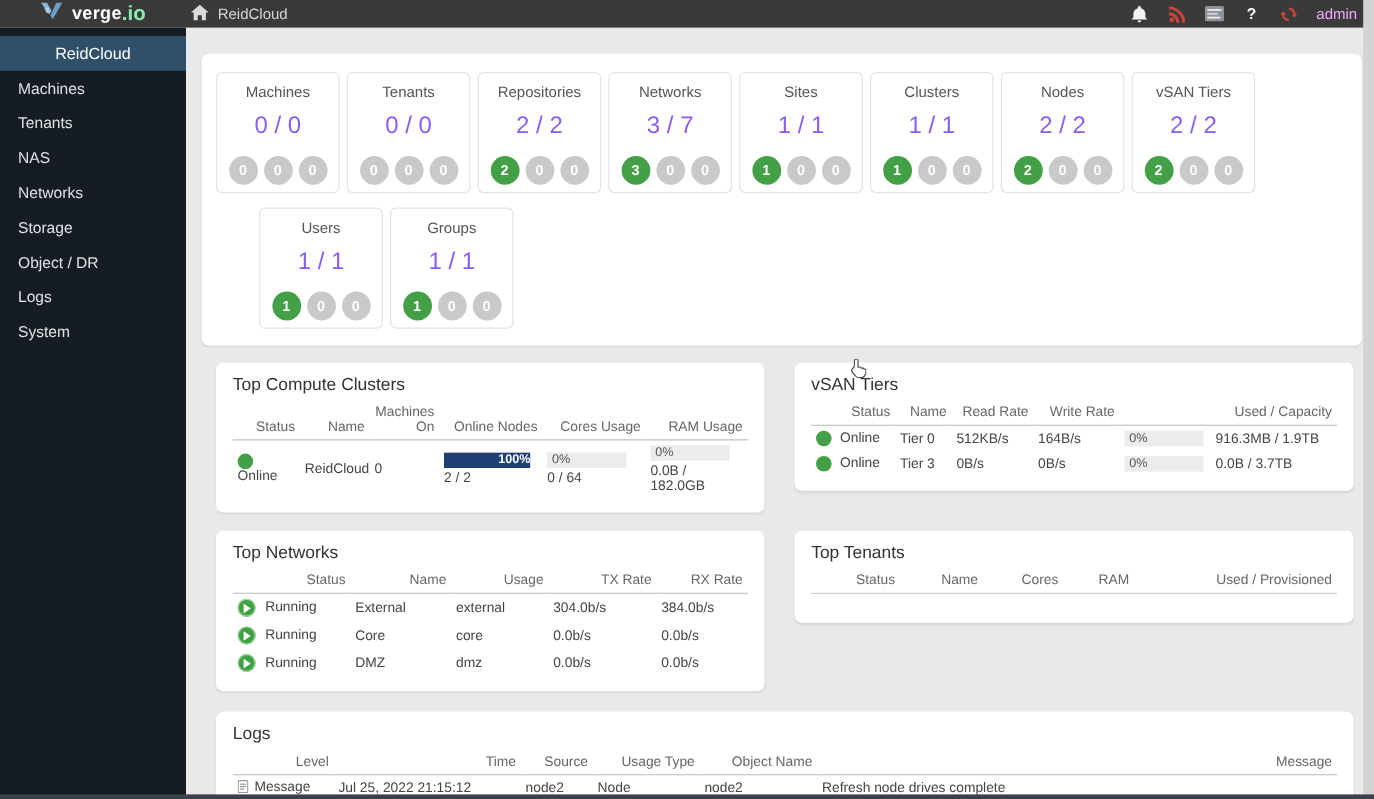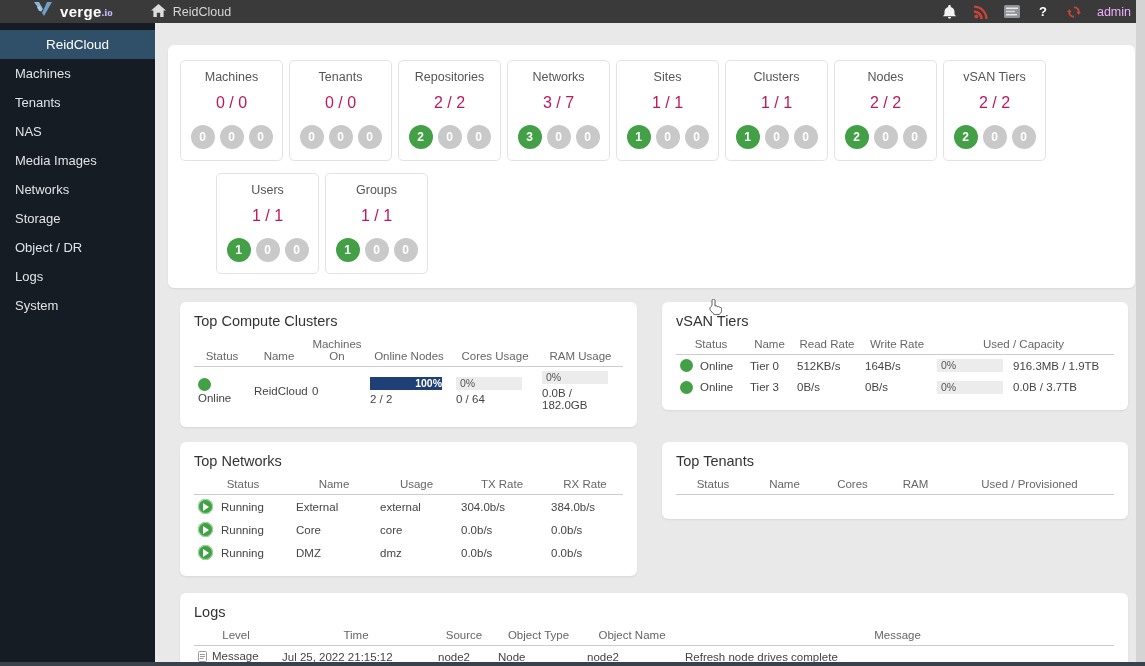--- a/index.html
+++ b/index.html
@@ -3,21 +3,21 @@
 <meta charset="utf-8">
 <style>
   * { margin:0; padding:0; box-sizing:border-box; }
   html,body { width:1145px; height:666px; overflow:hidden; }
   body { font-family:"Liberation Sans", sans-serif; background:#e9e9e9; position:relative; color:#444; }
 
   
   .topbar { height:23px; background:#3a3a3a; display:flex; align-items:center; color:#e0e0e0; }
   .brand { display:flex; align-items:center; margin-left:33px; cursor:pointer; }
   .brand-name { font-size:15px; font-weight:bold; color:#fff; letter-spacing:.3px; margin-left:7px; }
-  .brand-suffix { color:#c4b5fd; font-weight:bold; font-size:11px;font-family:Liberation Serif, serif; }
+  .brand-suffix { color:#86efac; font-weight:bold; font-size:17px; }
   .crumb { display:flex; align-items:center; margin-left:38px; gap:7px; font-size:12.5px; color:#d6d6d6; }
   .topbar-right { margin-left:auto; display:flex; align-items:center; gap:15px; margin-right:14px; }
   .tb-icon { width:16px; height:16px; display:flex; align-items:center; justify-content:center; cursor:pointer; }
   .help-glyph { color:#fff; font-size:13px; font-weight:bold; }
   .admin { font-size:12.5px; color:#f0abfc; cursor:pointer; }
 
   
   .sidebar { position:absolute; left:0; top:23px; bottom:0; width:155px; background:#151c24; padding-top:7px; }
   .sidebar-header { height:29px; background:#305069; color:#fff; font-size:13.5px; display:flex; align-items:center; justify-content:center; cursor:pointer; }
   .side-item { height:29px; display:flex; align-items:center; padding-left:15px; color:#dfe3e6; font-size:13px; cursor:pointer; }
@@ -25,37 +25,37 @@
   
   .main { position:absolute; left:155px; top:23px; right:0; bottom:0; overflow:hidden; }
 
   .stats-wrap { margin:22px 10px 0 13px; width:967px; background:#fff; border-radius:6px;
                 box-shadow:0 1px 2px rgba(0,0,0,.08); padding:15px 12px 14px 12px; }
   .cards-row { display:flex; gap:6px; margin-bottom:12px; }
   .cards-row:last-child { margin-bottom:0;padding-left:36px; }
   .stat-card { width:103px; height:101px; border:1px solid #e3e3e3; border-radius:5px; background:#fff;
                display:flex; flex-direction:column; align-items:center; padding-top:9px; cursor:pointer; }
   .stat-title { font-size:12.5px; color:#555; }
-  .stat-value { font-size:16px; color:#be185d; margin-top:10px; }
+  .stat-value { font-size:20px; color:#8b5cf6; margin-top:10px; }
   .badges { display:flex; gap:5px; margin-top:13px; }
   .badge { width:24px; height:24px; border-radius:50%; color:#fff; font-size:12px; font-weight:bold;
            display:flex; align-items:center; justify-content:center; cursor:pointer; }
   .badge.green { background:#43a047; }
   .badge.gray  { background:#c9c9c9; }
 
   .panels { margin:14px 17px 0 25px; width:948px; }
   .panel-row { display:flex; gap:25px; align-items:flex-start; margin-bottom:15px; }
   .panel { background:#fff; border-radius:6px; box-shadow:0 1px 2px rgba(0,0,0,.08); padding:11px 14px 12px 14px; }
   .panel-title { font-size:14.5px; color:#333; margin-bottom:7px; cursor:pointer; }
   .p-left  { width:457px; }
   .p-right { width:466px; }
   .p-full  { width:948px; }
 
   table { border-collapse:collapse; width:100%; table-layout:fixed; }
-  th { font-size:11.5px; color:#666; font-weight:normal; text-align:center; padding:2px 4px 4px 4px;
+  th { font-size:11.5px; color:#666; font-weight:normal; text-align:right; padding:2px 4px 4px 4px;
        border-bottom:1px solid #ccc; vertical-align:bottom; }
   td { font-size:11.5px; color:#444; padding:4px 4px; vertical-align:middle; }
   tr.clickable { cursor:pointer; }
 
   .dot { width:13px; height:13px; border-radius:50%; background:#43a047; display:inline-block;
          vertical-align:middle; margin-right:7px; }
   .statustxt { vertical-align:middle; }
 
   .play { width:15px; height:15px; border-radius:50%; background:#3fa142; display:inline-flex;
           align-items:center; justify-content:center; vertical-align:middle; margin-right:8px;
@@ -129,21 +129,20 @@
     </span>
     <span class="admin">admin</span>
   </div>
 </div>
 
 <div class="sidebar">
   <div class="sidebar-header">ReidCloud</div>
   <div class="side-item">Machines</div>
   <div class="side-item">Tenants</div>
   <div class="side-item">NAS</div>
-  <div class="side-item">Media Images</div>
   <div class="side-item">Networks</div>
   <div class="side-item">Storage</div>
   <div class="side-item">Object / DR</div>
   <div class="side-item">Logs</div>
   <div class="side-item">System</div>
 </div>
 
 <div class="main">
 
   <div class="stats-wrap">
@@ -449,21 +448,21 @@
             <col style="width:60px">
             <col style="width:89px">
             <col style="width:98px">
             <col>
           </colgroup>
         <thead>
             <tr>
           <th>Level</th>
           <th>Time</th>
           <th>Source</th>
-          <th>Object Type</th>
+          <th>Usage Type</th>
           <th>Object Name</th>
           <th>Message</th>
         </tr>
           </thead>
         <tbody>
           <tr class="clickable">
             <td><span class="doc-icon"><svg width="9" height="11" viewBox="0 0 9 11">
                     <rect x=".5" y=".5" width="8" height="10" rx="1" fill="#fff" stroke="#9a9a9a"></rect>
                     <rect x="2" y="3" width="5" height="1" fill="#9a9a9a"></rect>
                     <rect x="2" y="5" width="5" height="1" fill="#9a9a9a"></rect>

